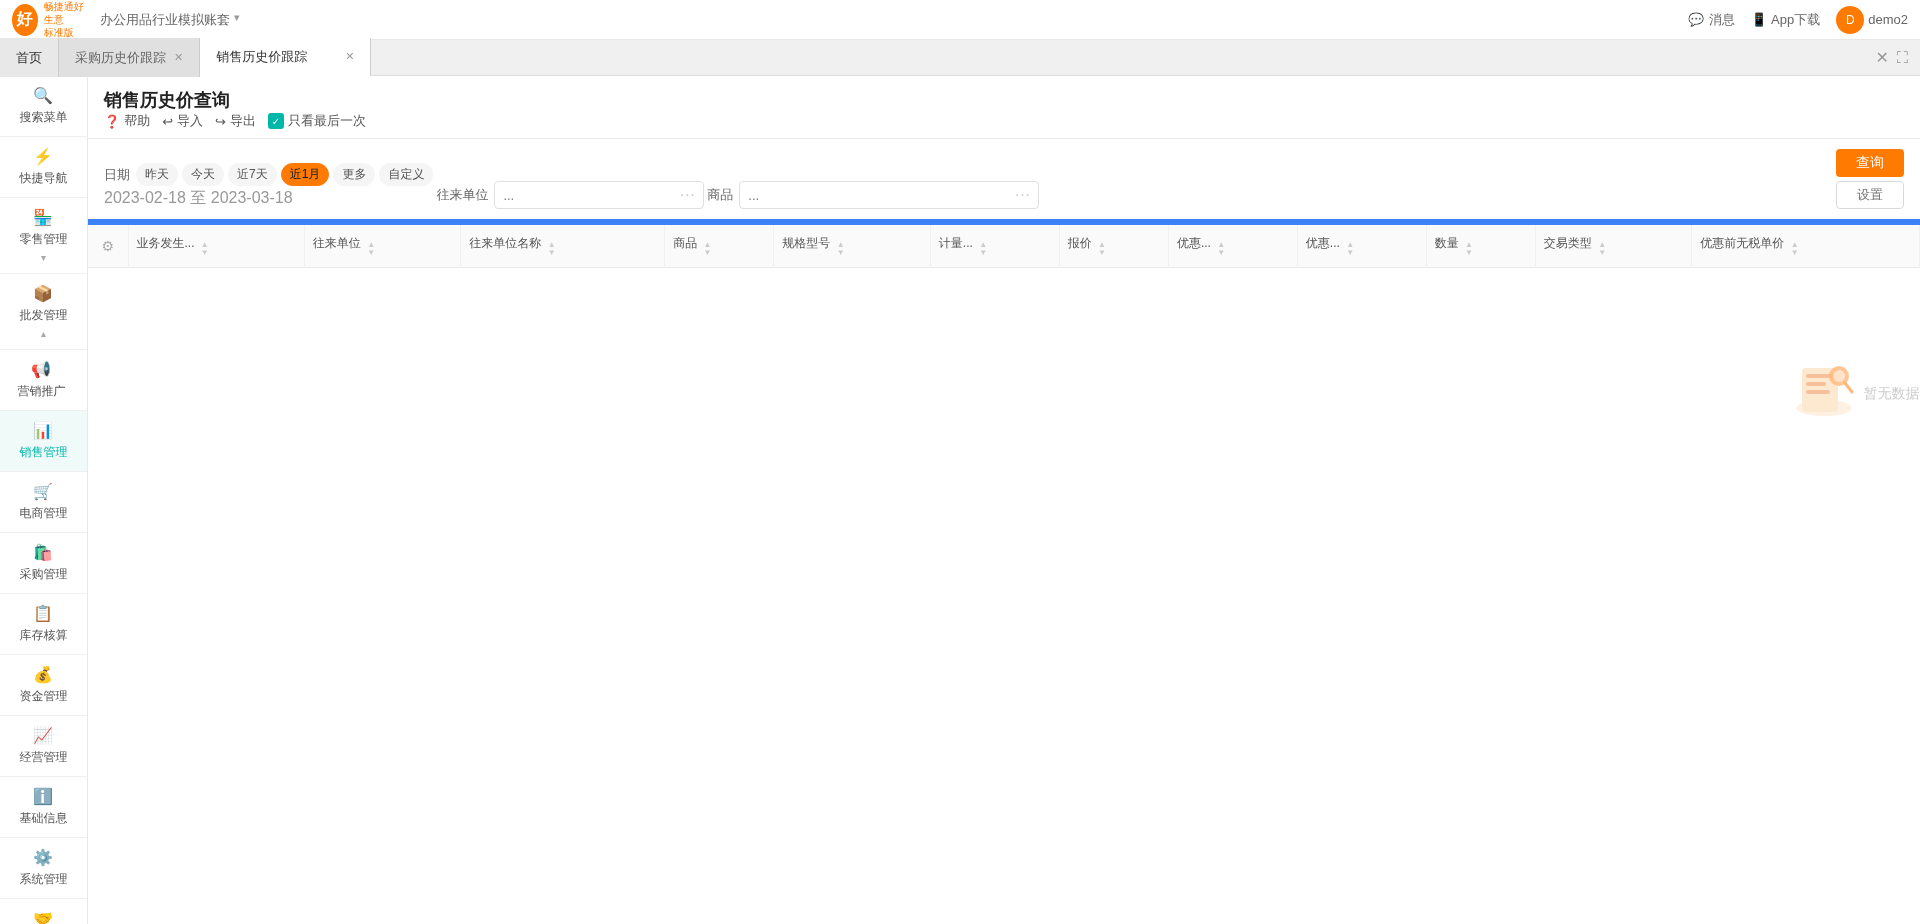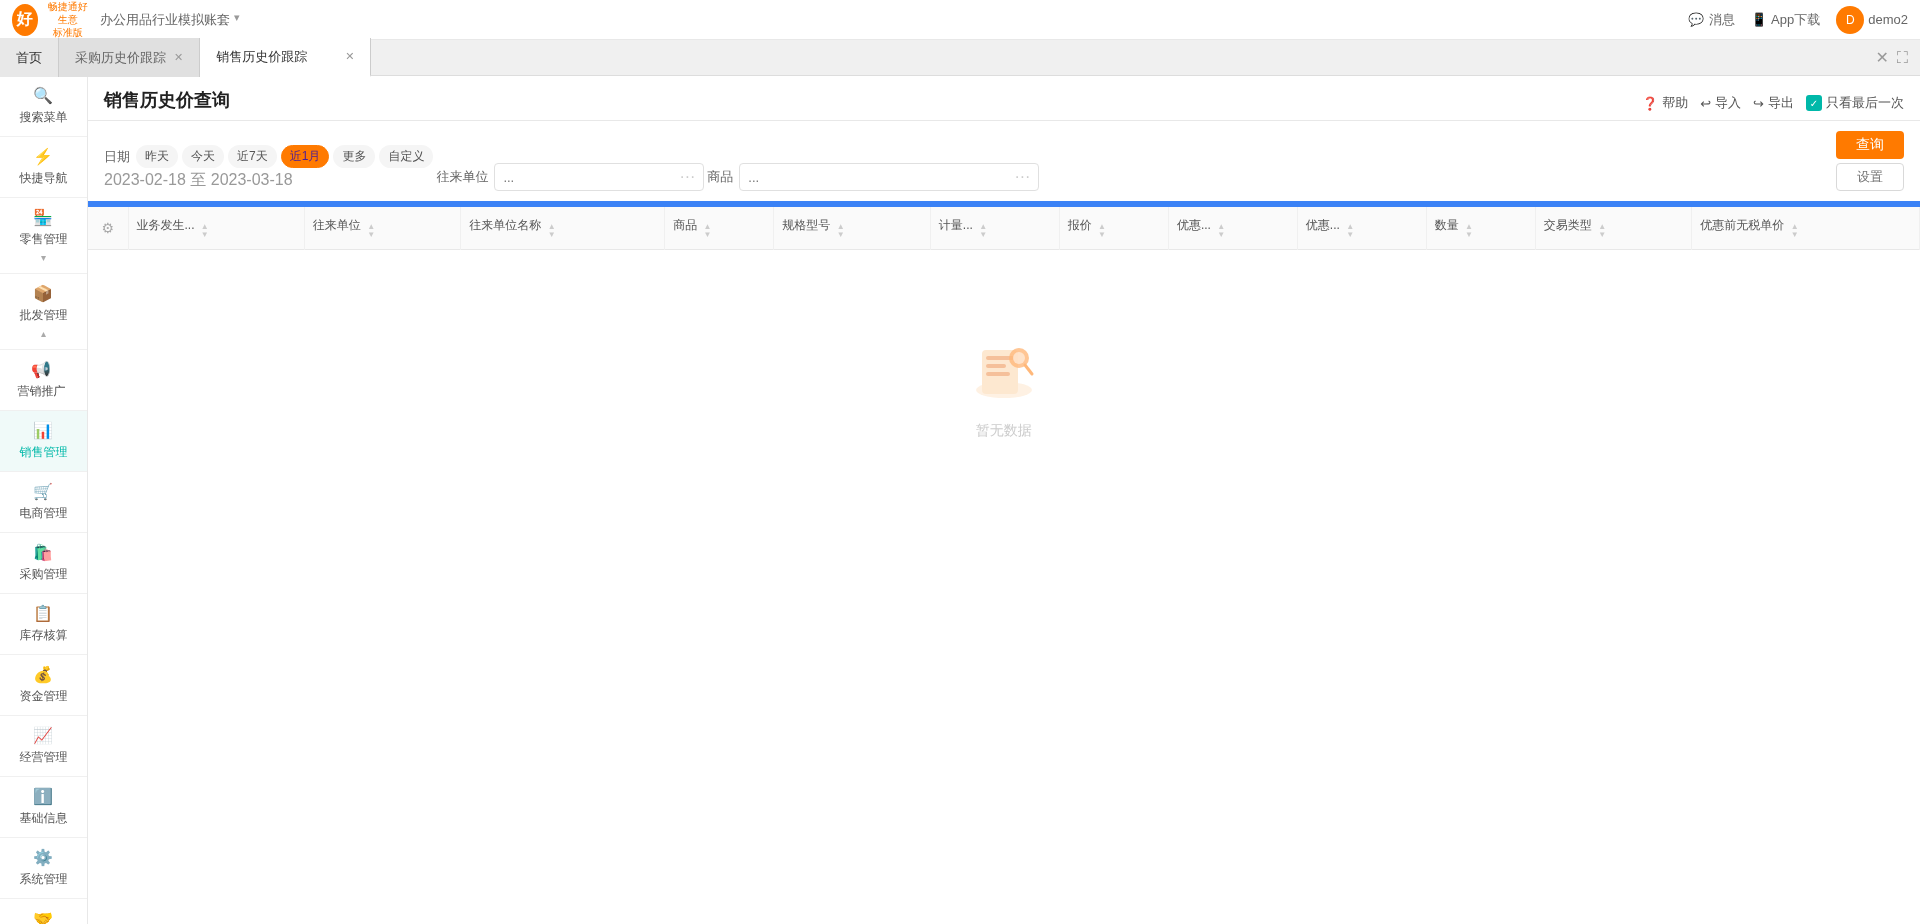--- a/index.html
+++ b/index.html
@@ -12,21 +12,21 @@
       border-bottom: 1px solid #e8e8e8;
       display: flex;
       align-items: center;
       padding: 0 12px;
       justify-content: space-between;
       flex-shrink: 0;
     }
     .top-bar-left { display: flex; align-items: center; gap: 8px; }
     .logo-area { display: flex; align-items: center; gap: 6px; width: 80px; }
     .logo-icon { width: 32px; height: 32px; background: #ff7a00; border-radius: 50%; display: flex; align-items: center; justify-content: center; color: #fff; font-size: 16px; font-weight: bold; }
-    .logo-text { font-size: 11px; color: #ff7a00; line-height: 1.2; text-align: center; }
+    .logo-text { font-size: 11px; color: #ff7a00; line-height: 1.2; }
     .top-bar-title { font-size: 13px; color: #666; display: flex; align-items: flex-start; gap: 4px; }
     .top-bar-right { display: flex; align-items: center; gap: 16px; color: #666; font-size: 13px; }
     .top-bar-right .item { display: flex; align-items: center; gap: 4px; cursor: pointer; }
     .avatar { width: 28px; height: 28px; border-radius: 50%; background: #ff7a00; display: flex; align-items: center; justify-content: center; color: #fff; font-size: 12px; }
 
     
     .tab-bar {
       height: 36px;
       background: #f0f0f0;
       display: flex;
@@ -98,23 +98,24 @@
 
     
     .page-header {
       background: #fff;
       padding: 12px 16px 0 16px;
       border-bottom: 1px solid #e8e8e8;
       flex-shrink: 0;
     }
     .page-title-row {
       display: flex;
-      align-items: flex-end;
+      align-items: flex-start;
       justify-content: space-between;
       padding-bottom: 8px;
+      flex-direction: column;
     }
     .page-title { font-size: 18px; font-weight: 600; color: #222; }
     .page-actions { display: flex; align-items: center; gap: 12px; font-size: 13px; color: #555; }
     .page-actions .action-item { display: flex; align-items: center; gap: 4px; cursor: pointer; }
     .checkbox-label { display: flex; align-items: center; gap: 4px; cursor: pointer; }
     .checkbox-box { width: 16px; height: 16px; background: #00b8a9; border-radius: 3px; display: flex; align-items: center; justify-content: center; color: #fff; font-size: 10px; }
 
     
     .filter-row {
       background: #fff;
@@ -133,21 +134,21 @@
       padding: 2px 8px;
       border-radius: 12px;
       cursor: pointer;
       font-size: 12px;
       color: #555;
       background: #f5f5f5;
       border: 1px solid transparent;
     }
     .date-btn.active {
       background: #ff7a00;
-      color: #4c1d95;
+      color: #0f172a;
       border-color: #ff7a00;
     }
     .date-range { font-size: 16px; color: #999; margin-top: 2px; }
     .filter-input-wrap {
       display: flex;
       align-items: center;
       border: 1px solid #e0e0e0;
       border-radius: 4px;
       background: #fff;
       padding: 3px 8px;
@@ -192,23 +193,23 @@
       border-right: 1px solid #f0f0f0;
       font-size: 12px;
     }
     thead th .sort-arrows { display: inline-flex; flex-direction: column; margin-left: 3px; font-size: 8px; color: #ccc; line-height: 1; }
     .th-settings { width: 40px; text-align: center; }
     .gear-icon { color: #aaa; font-size: 14px; cursor: pointer; }
 
     
     .empty-state {
       display: flex;
-      flex-direction: column;
+      flex-direction: row;
       align-items: center;
-      justify-content: flex-start;
+      justify-content: flex-end;
       padding: 80px 0;
       color: #bbb;
       font-size: 14px;
     }
     .empty-icon {
       width: 80px;
       height: 80px;
       margin-bottom: 12px;
     }
     .empty-text { color: #ccc; font-size: 14px; }

